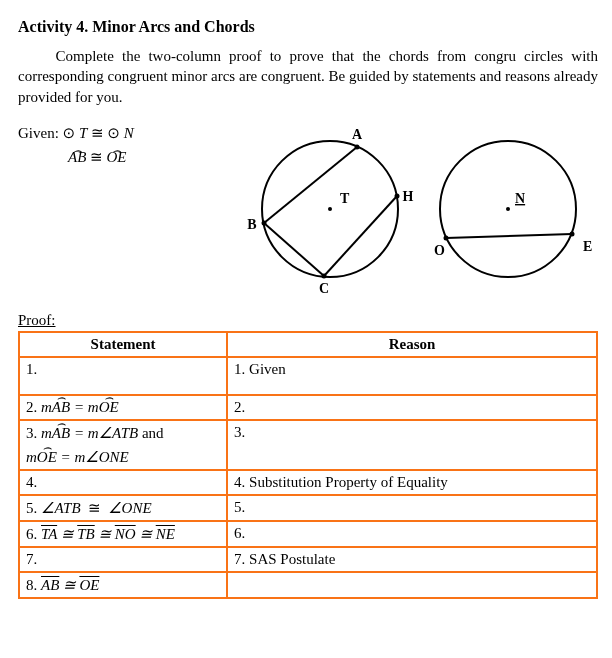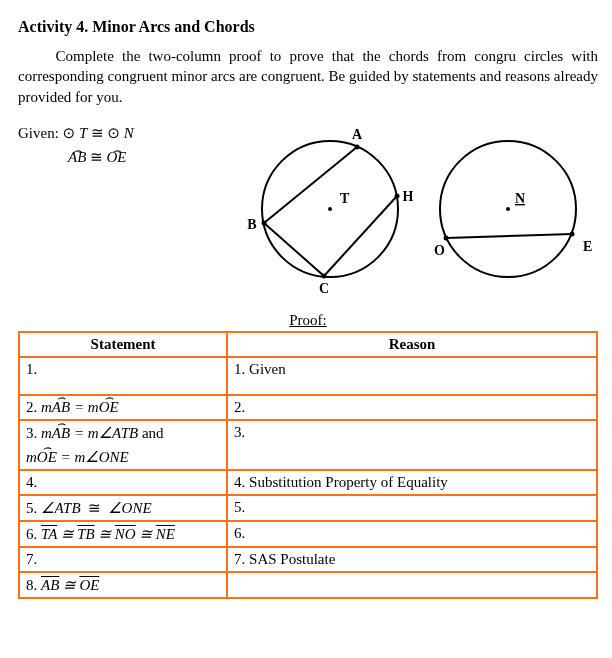--- a/index.html
+++ b/index.html
@@ -56,21 +56,20 @@
     flex: 1;
     display: flex;
     flex-direction: row;
     gap: 8px;
     justify-content: flex-start;
   }
   .proof-label {
     margin-top: 10px;
     text-decoration: underline;
     font-size: 15px;
-    text-align: center;
   }
   table.proof {
     border-collapse: collapse;
     width: 100%;
     margin-top: 2px;
     font-size: 15px;
   }
   table.proof th, table.proof td {
     border: 2px solid #f97316;
     padding: 3px 6px;

